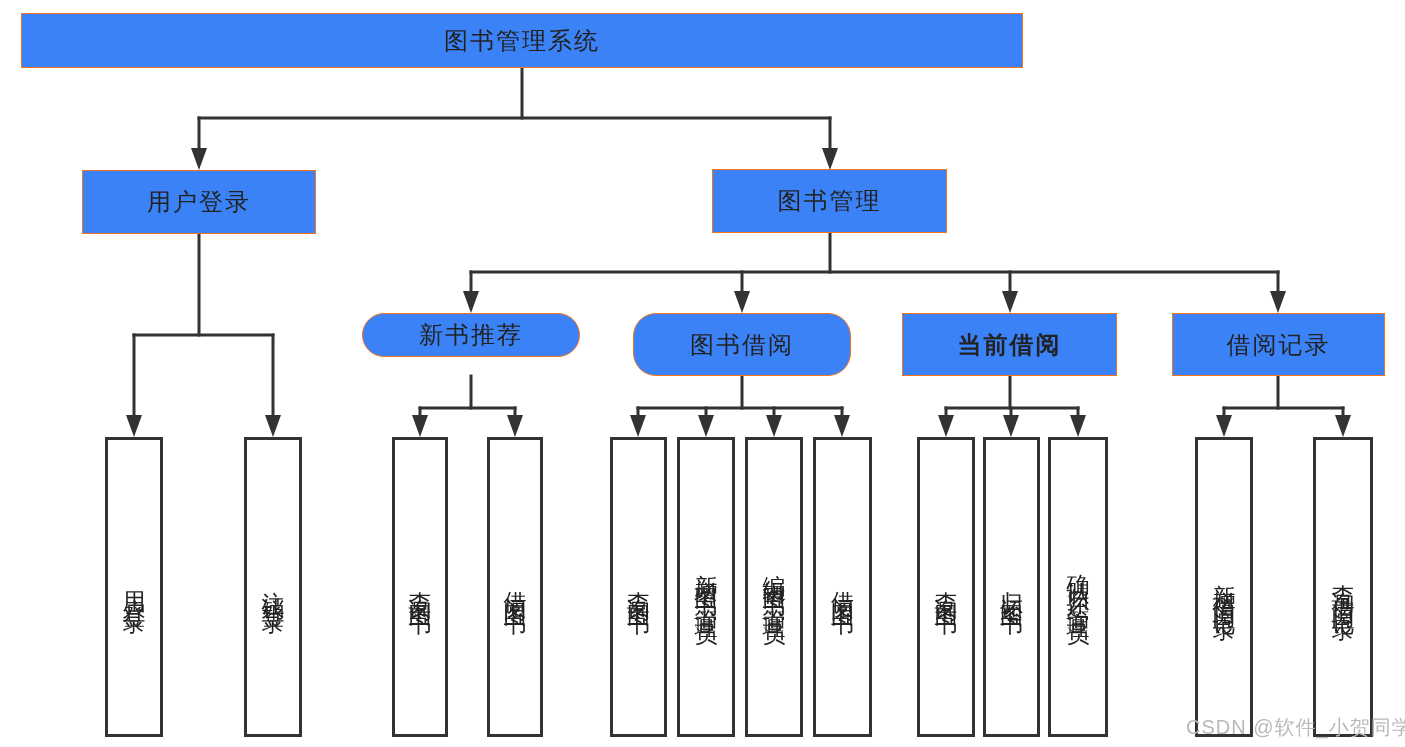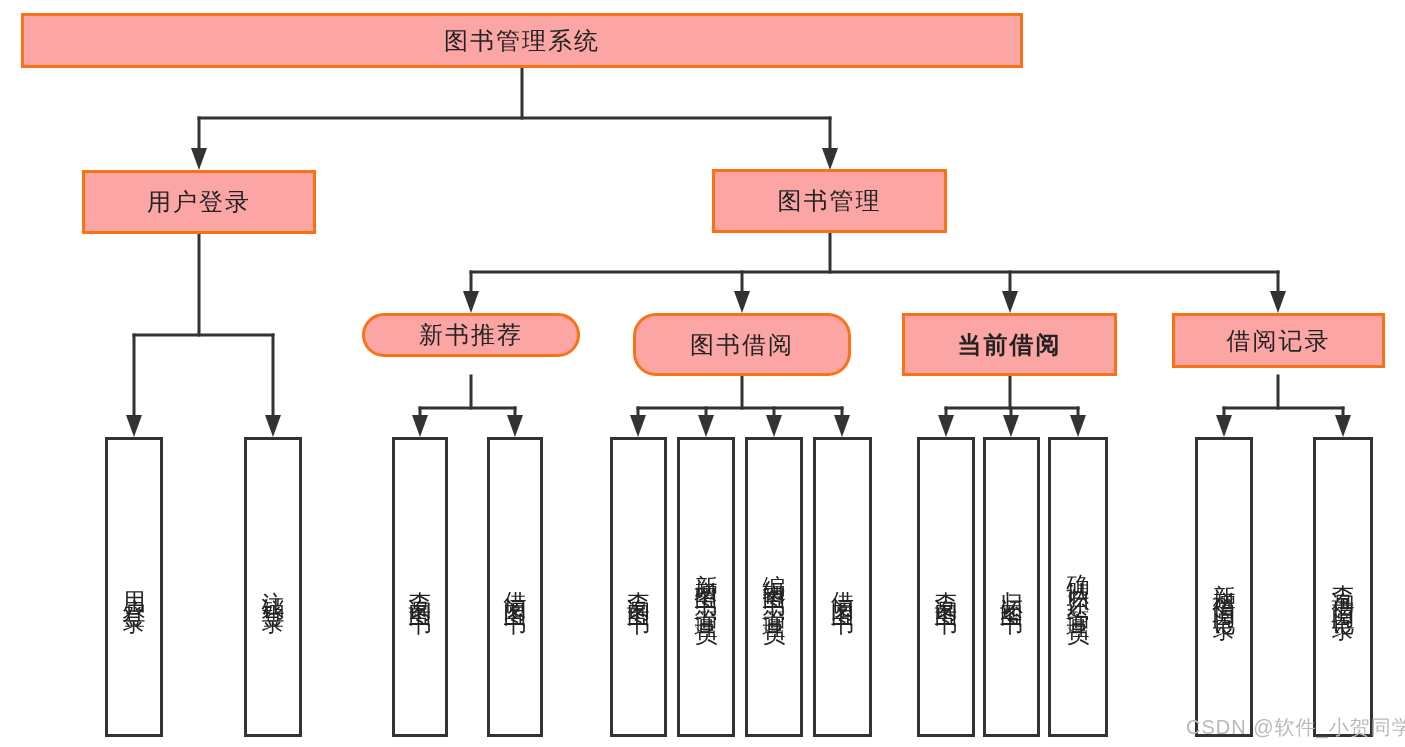--- a/index.html
+++ b/index.html
@@ -7,22 +7,22 @@
     position:relative;
     width:1405px;height:747px;
     background:#ffffff;
     font-family:"Liberation Sans","DejaVu Sans",sans-serif;
     overflow:hidden;
   }
   #wires{position:absolute;left:0;top:0;pointer-events:none;}
   .hnode{
     position:absolute;
     box-sizing:border-box;
-    border:3px solid #f97316;
-    background:#fca5a5;
+    border:1px solid #f97316;
+    background:#3b82f6;
     display:flex;align-items:center;justify-content:center;
     font-size:24px;letter-spacing:2px;color:#222222;
     z-index:2;
   }
   .leaf{
     position:absolute;
     top:437px;height:300px;
     box-sizing:border-box;
     border:3px solid #333333;
     background:#ffffff;
@@ -132,21 +132,21 @@
 
   <div class="hnode" style="left:362px;top:313px;width:218px;height:44px;border-radius:31px;">
     <span>新书推荐</span>
   </div>
   <div class="hnode" style="left:633px;top:313px;width:218px;height:63px;border-radius:23px;">
     <span>图书借阅</span>
   </div>
   <div class="hnode" style="left:902px;top:313px;width:215px;height:63px;font-weight:bold;">
     <span>当前借阅</span>
   </div>
-  <div class="hnode" style="left:1172px;top:313px;width:213px;height:55px;">
+  <div class="hnode" style="left:1172px;top:313px;width:213px;height:63px;">
     <span>借阅记录</span>
   </div>
 
   <div class="leaf" style="left:105px;width:58px;">
     <span>用户登录</span>
   </div>
   <div class="leaf" style="left:244px;width:58px;">
     <span>注销登录</span>
   </div>
 

